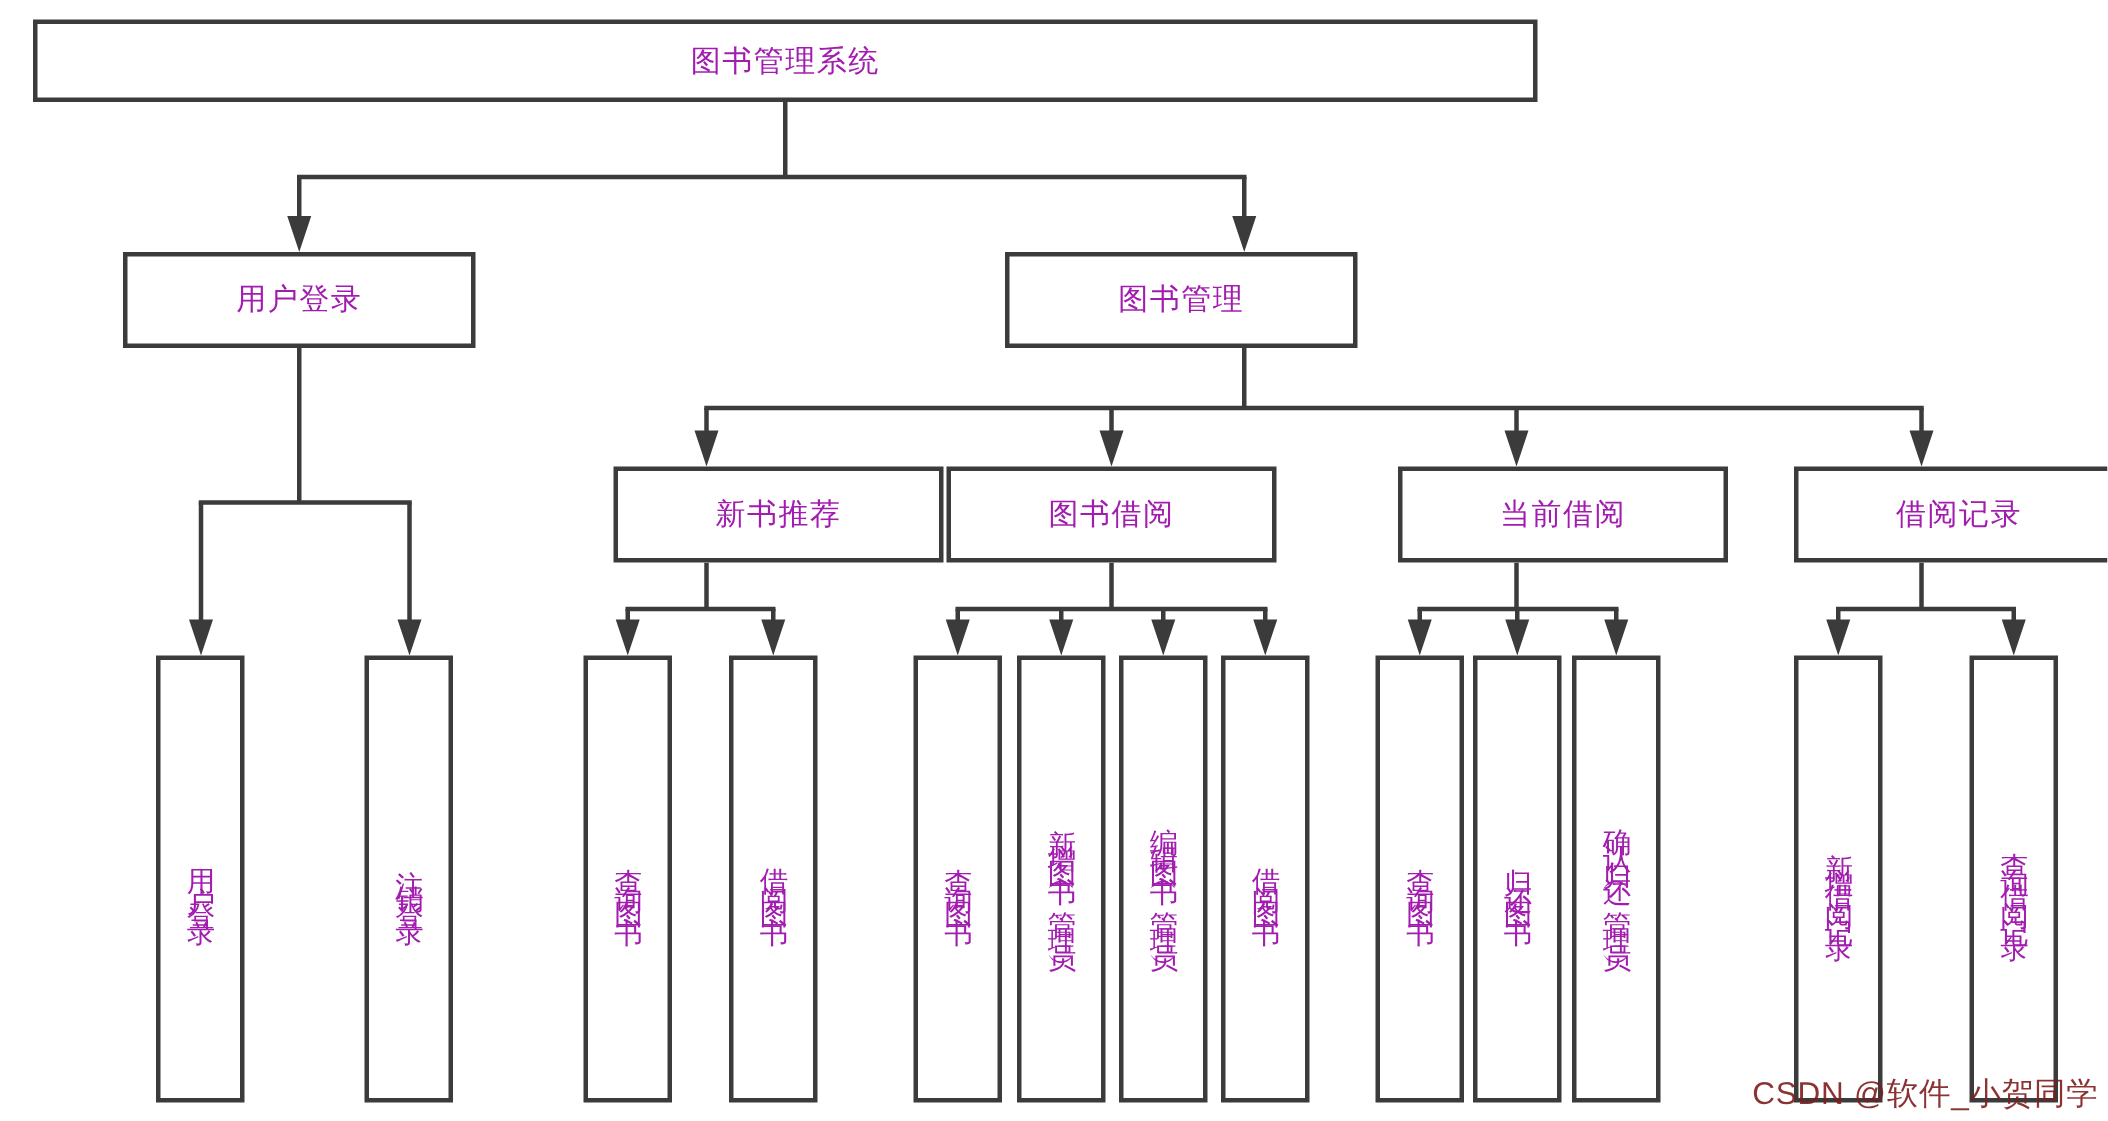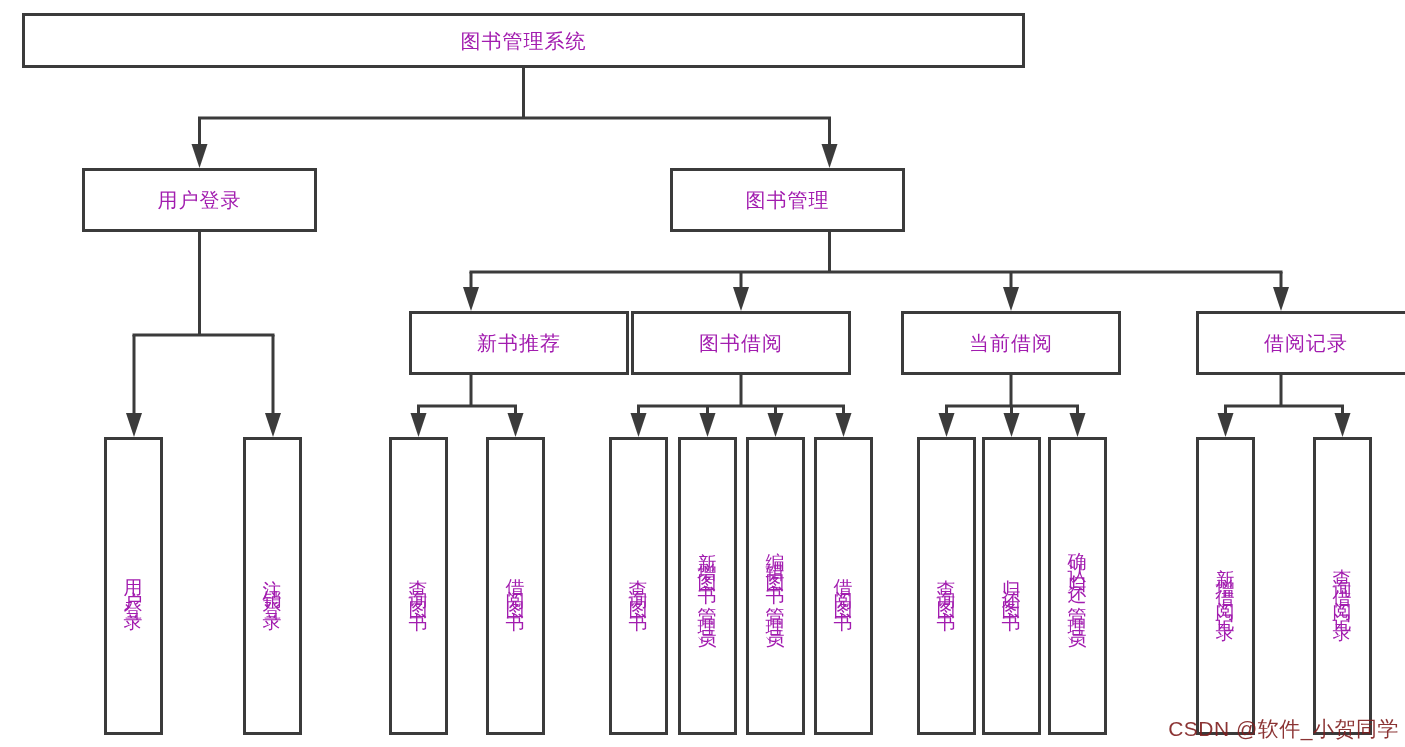--- a/index.html
+++ b/index.html
@@ -131,21 +131,21 @@
   <div class="node lvl2" style="left:670px;">
     <span class="hlabel">图书管理</span>
   </div>
 
   <div class="node lvl3" style="left:361px;margin-left:48px;">
     <span class="hlabel">新书推荐</span>
   </div>
   <div class="node lvl3" style="left:631px;justify-content:center;">
     <span class="hlabel">图书借阅</span>
   </div>
-  <div class="node lvl3" style="left:901px;">
+  <div class="node lvl3" style="left:932px;">
     <span class="hlabel">当前借阅</span>
   </div>
   <div class="node lvl3" style="left:1196px;">
     <span class="hlabel">借阅记录</span>
   </div>
 
   <div class="node leaf" style="left:104px;">
     <span class="vlabel">用户登录</span>
   </div>
   <div class="node leaf" style="left:243px;">

